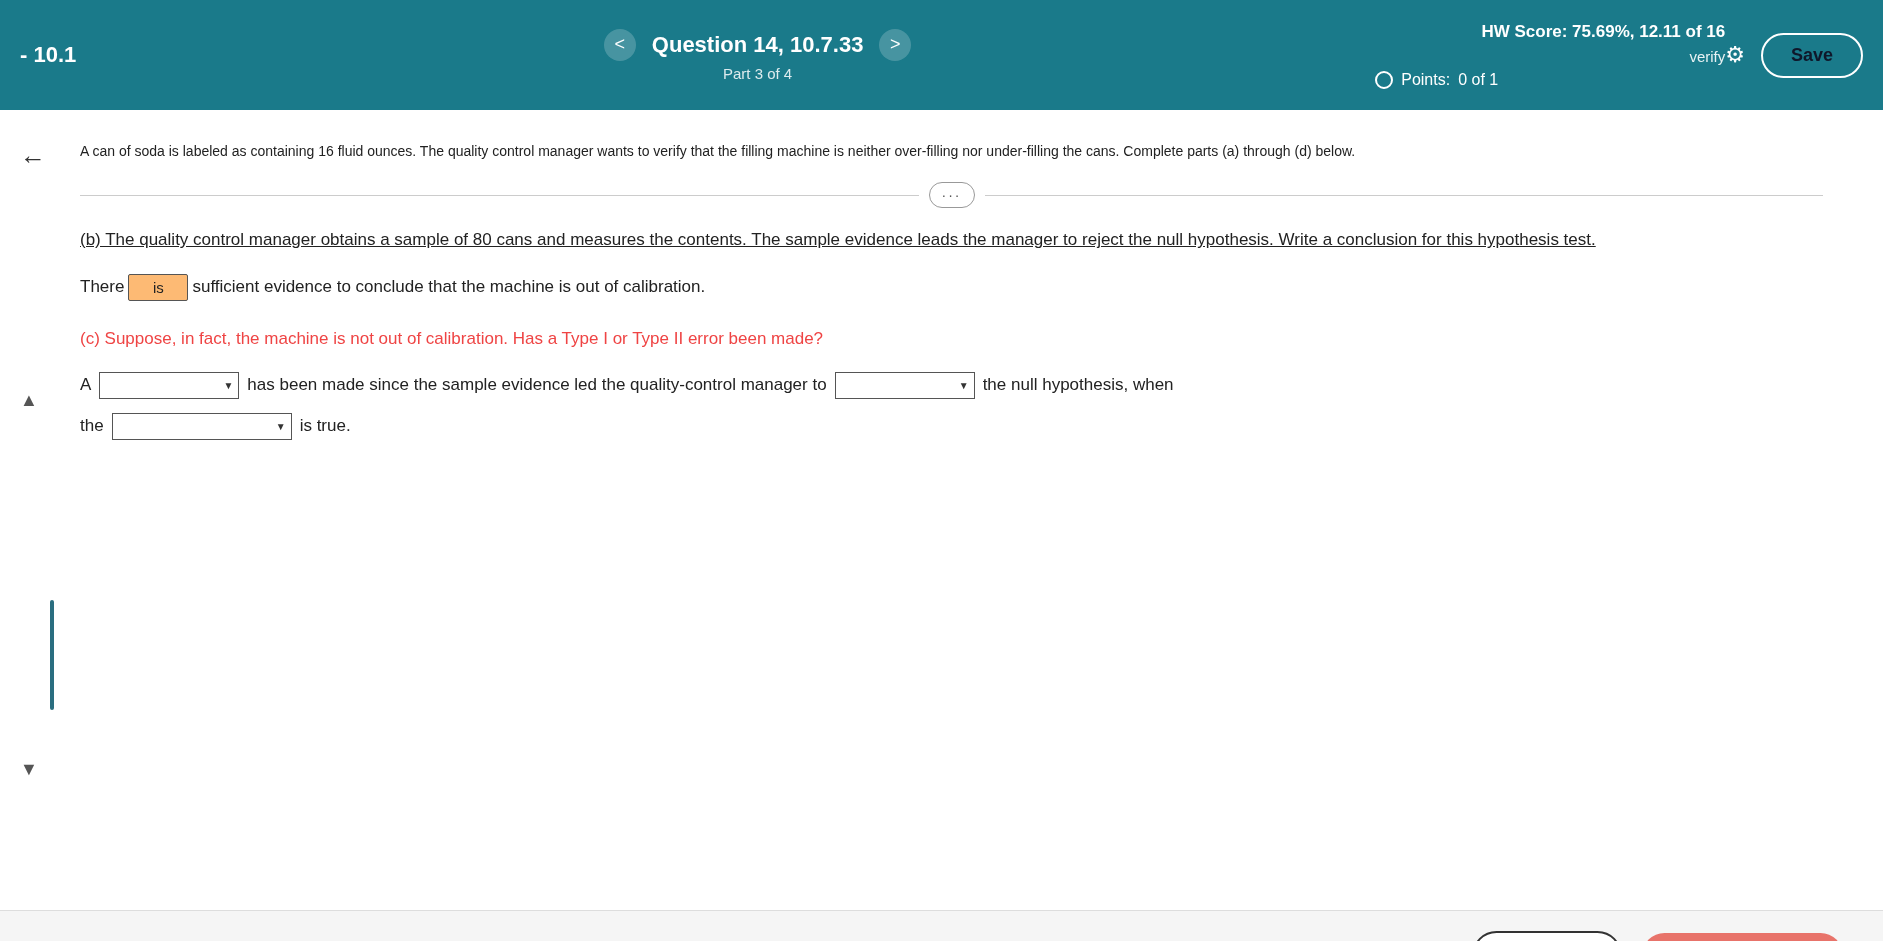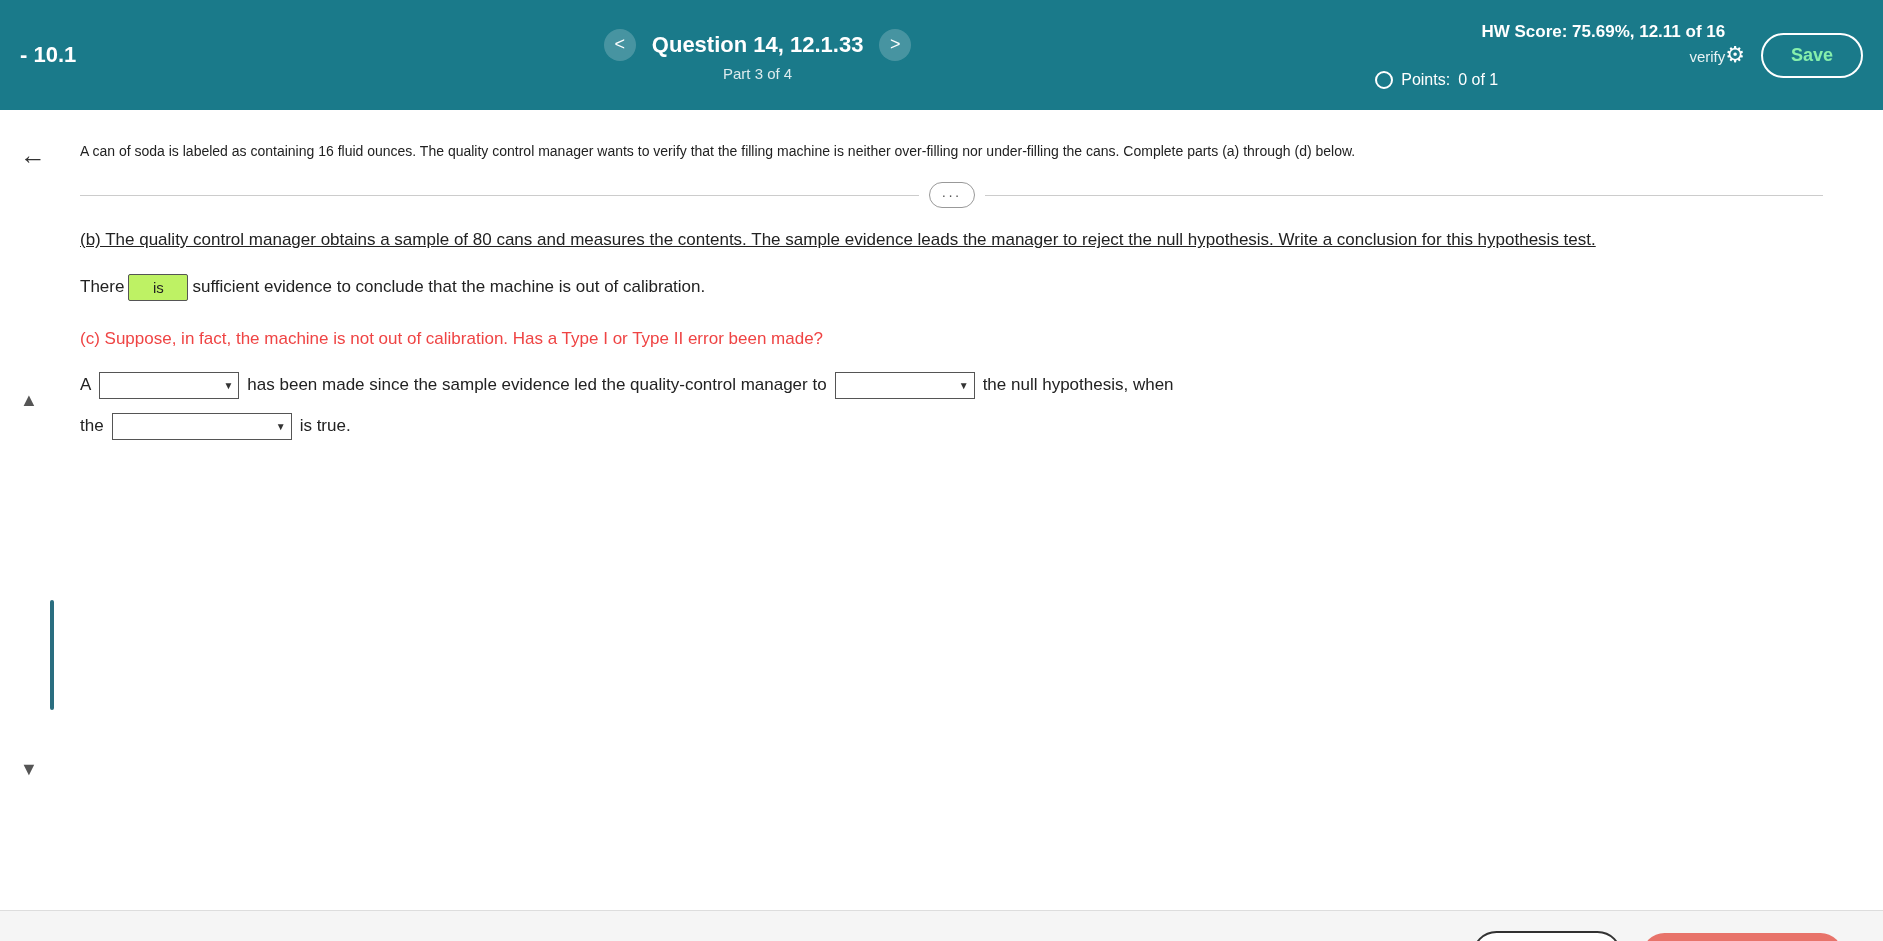--- a/index.html
+++ b/index.html
@@ -94,21 +94,21 @@
       display: flex;
       align-items: center;
       gap: 16px;
       min-width: 120px;
       justify-content: flex-end;
     }
 
     .save-btn {
       background: transparent;
       border: 2px solid white;
-      color: #86efac;
+      color: #0f172a;
       padding: 10px 28px;
       border-radius: 28px;
       font-size: 18px;
       font-weight: bold;
       cursor: pointer;
     }
 
     .gear-icon {
       font-size: 22px;
       cursor: pointer;
@@ -201,21 +201,21 @@
       color: #222;
       margin-bottom: 24px;
       flex-wrap: wrap;
     }
 
     .answer-word {
       font-size: 17px;
     }
 
     .answer-box-fixed {
-      background: #bef264;
+      background: #fdba74;
       border: 1.5px solid #555;
       padding: 4px 16px;
       font-size: 15px;
       min-width: 60px;
       text-align: center;
       border-radius: 2px;
     }
 
     .part-c {
       font-size: 17px;
@@ -315,21 +315,21 @@
   </style>
 </head>
 <body>
 
 <div class="header">
   <div class="header-left">- 10.1</div>
 
   <div class="header-center">
     <div class="question-nav">
       <button class="nav-btn">&lt;</button>
-      <div style="font-size:22px;font-weight:bold;color:white;">Question 14, 12.1.33</div>
+      <div style="font-size:22px;font-weight:bold;color:white;">Question 14, 10.7.33</div>
       <button class="nav-btn">&gt;</button>
     </div>
     <div class="part-label">Part 3 of 4</div>
   </div>
 
   <div class="header-score">
     <div class="hw-score">
       <span style="font-weight:bold;">HW Score:</span>
       <span>75.69%, 12.11 of 16</span>
     </div>

